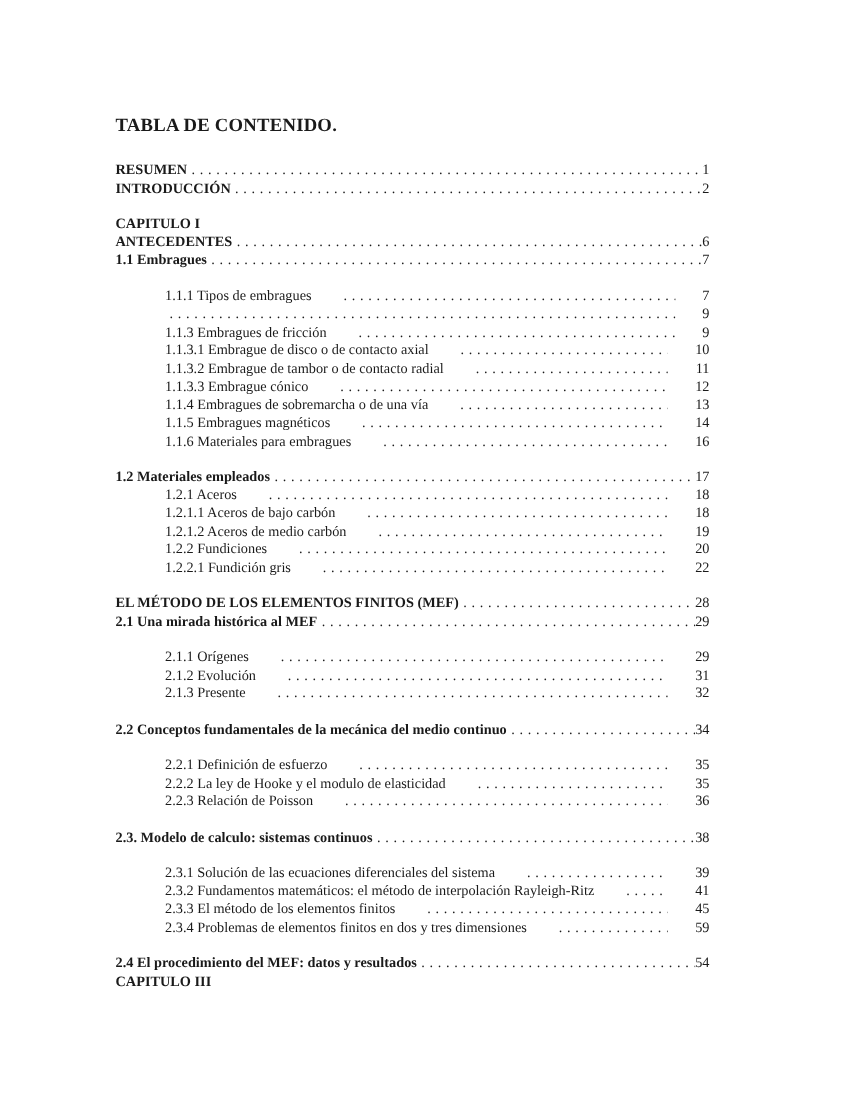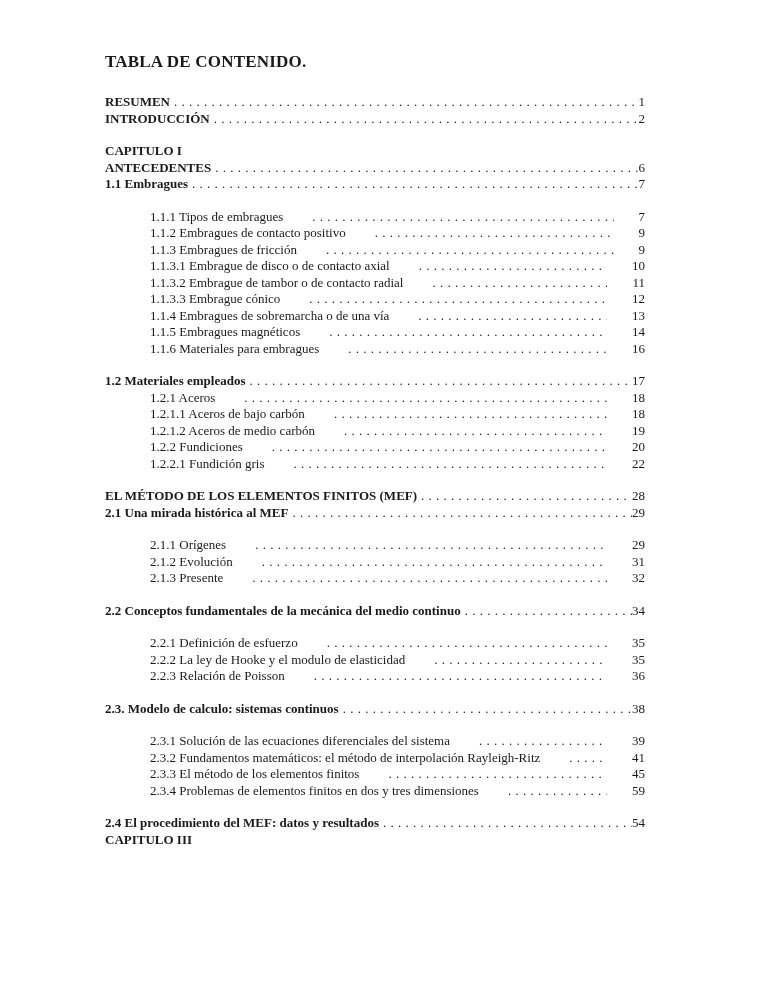--- a/index.html
+++ b/index.html
@@ -10,21 +10,21 @@
   body {
     width: 768px;
     height: 994px;
     font-family: "Liberation Serif", serif;
     color: #1a1a1a;
   }
   .page {
     box-sizing: border-box;
     width: 768px;
     height: 994px;
-    padding: 52px 123px 0 105px;
+    padding: 104px 123px 0 105px;
     background: #ffffff;
     overflow: hidden;
   }
   .doc-title {
     font-size: 17px;
     line-height: 20px;
     font-weight: bold;
     margin: 0 0 22px 0;
     letter-spacing: 0.2px;
   }
@@ -95,21 +95,20 @@
           <span class="toc-page">7</span>
         </div>
       </div>
       <div class="toc-block">
         <div class="toc-row indent">
           <span class="toc-label">1.1.1 Tipos de embragues</span>
           <span class="toc-dots">. . . . . . . . . . . . . . . . . . . . . . . . . . . . . . . . . . . . . . . . . . . . . . . . . . . . . . . . . . . . . . . . . . . . . . . . . . . . . . . . . . . . . . . . . . . . . . . . . . . . . . . . . . . . . . . . . . . . . . . . . . . . . . . . . . </span>
           <span class="toc-page">7</span>
         </div>
         <div class="toc-row indent">
-          <span class="toc-label">1.1.2 Embragues de contacto positivo</span>
           <span class="toc-dots">. . . . . . . . . . . . . . . . . . . . . . . . . . . . . . . . . . . . . . . . . . . . . . . . . . . . . . . . . . . . . . . . . . . . . . . . . . . . . . . . . . . . . . . . . . . . . . . . . . . . . . . . . . . . . . . . . . . . . . . . . . . . . . . . . . </span>
           <span class="toc-page">9</span>
         </div>
         <div class="toc-row indent">
           <span class="toc-label">1.1.3 Embragues de fricción</span>
           <span class="toc-dots">. . . . . . . . . . . . . . . . . . . . . . . . . . . . . . . . . . . . . . . . . . . . . . . . . . . . . . . . . . . . . . . . . . . . . . . . . . . . . . . . . . . . . . . . . . . . . . . . . . . . . . . . . . . . . . . . . . . . . . . . . . . . . . . . . . </span>
           <span class="toc-page">9</span>
         </div>
         <div class="toc-row indent">
           <span class="toc-label">1.1.3.1 Embrague de disco o de contacto axial</span>

